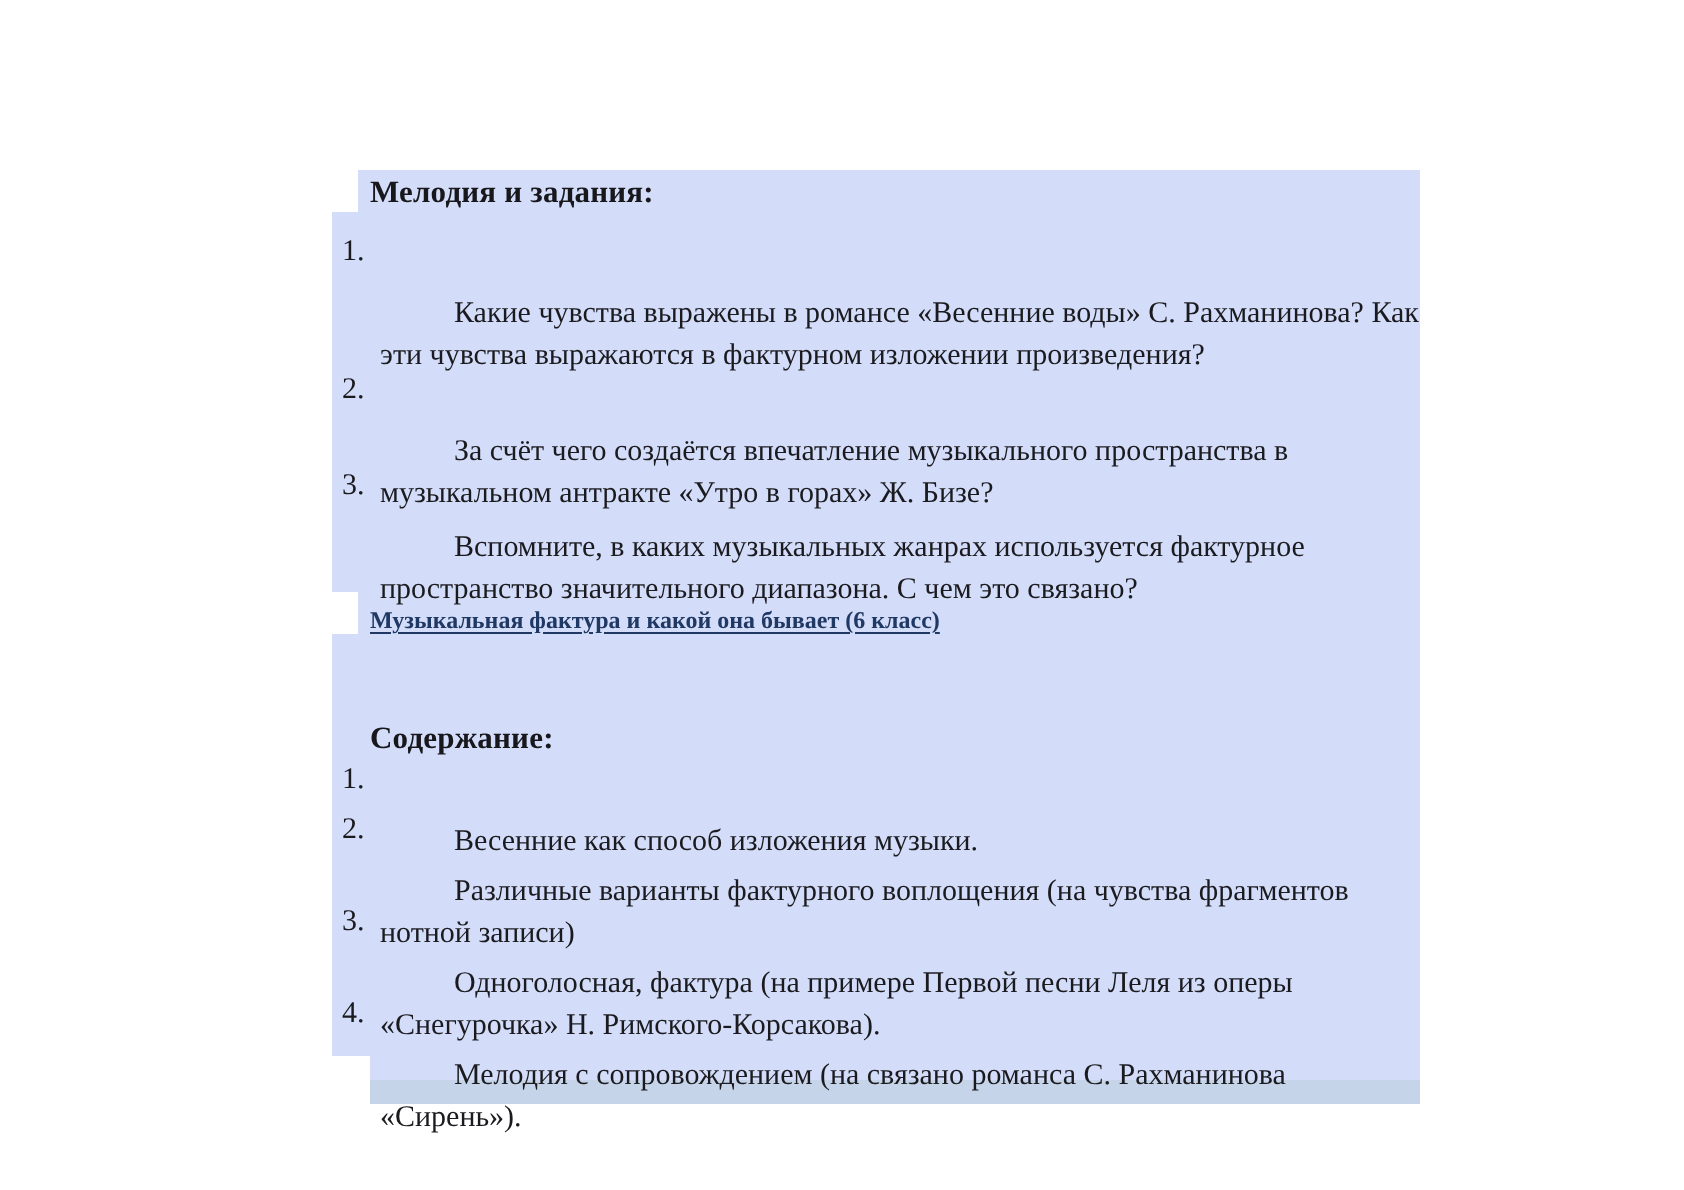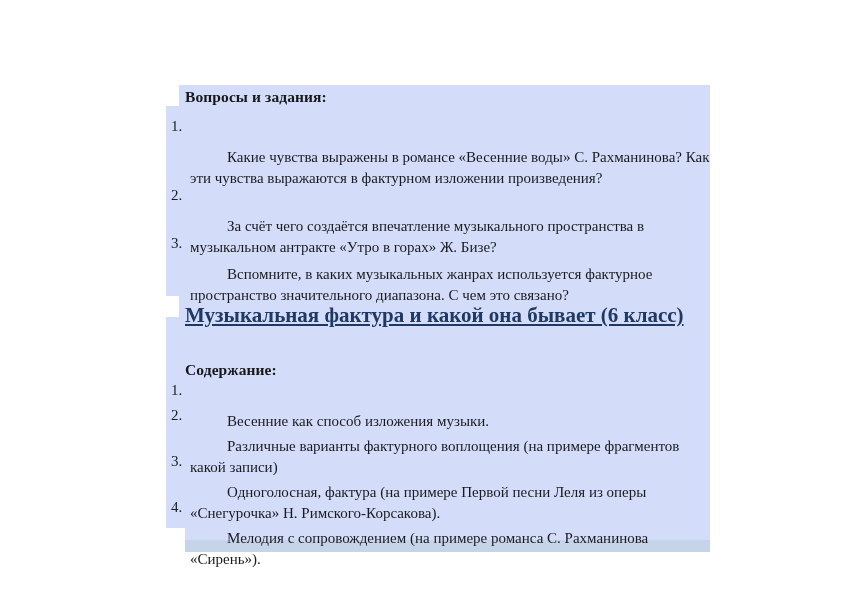--- a/index.html
+++ b/index.html
@@ -72,21 +72,21 @@
     position: absolute;
     font-size: 15.5px;
     font-weight: bold;
     color: #18181c;
     letter-spacing: 0.1px;
     white-space: nowrap;
   }
 
   .section-title {
     position: absolute;
-    font-size: 21px;
+    font-size: 12px;
     font-weight: bold;
     color: #1f3864;
     text-decoration: underline;
     text-underline-offset: 2px;
     white-space: nowrap;
   }
 
   .numbered-item {
     position: absolute;
     font-size: 15px;
@@ -114,21 +114,21 @@
 
   <div id="content-block"></div>
   <div id="bottom-strip"></div>
 
   <div class="notch" id="notch-top"></div>
   <div class="notch" id="notch-mid"></div>
   <div class="notch" id="notch-bottom-left"></div>
 
   <div id="text-layer">
 
-    <div class="block-heading" style="left:19px; top:3px;">Вопросы и задания:</div>
+    <div class="block-heading" style="left:19px; top:3px;">Мелодия и задания:</div>
 
     <div class="numbered-item" style="left:5px; top:31px; width:542px;">
       <span class="num">1.</span>
       <span class="txt">Какие чувства выражены в романсе «Весенние воды» С. Рахманинова? Как эти чувства выражаются в фактурном изложении произведения?</span>
     </div>
 
     <div class="numbered-item" style="left:5px; top:100px; width:548px;">
       <span class="num">2.</span>
       <span class="txt">За счёт чего создаётся впечатление музыкального пространства в музыкальном антракте «Утро в горах» Ж. Бизе?</span>
     </div>
@@ -142,27 +142,27 @@
 
     <div class="block-heading" style="left:19px; top:264px;margin-top:12px;">Содержание:</div>
 
     <div class="numbered-item" style="left:5px; top:295px; width:520px;">
       <span class="num">1.</span>
       <span class="txt">Весенние как способ изложения музыки.</span>
     </div>
 
     <div class="numbered-item" style="left:5px; top:320px; width:522px;">
       <span class="num">2.</span>
-      <span class="txt">Различные варианты фактурного воплощения (на примере фрагментов какой записи)</span>
+      <span class="txt">Различные варианты фактурного воплощения (на чувства фрагментов нотной записи)</span>
     </div>
 
     <div class="numbered-item" style="left:5px; top:366px; width:510px;">
       <span class="num">3.</span>
       <span class="txt">Одноголосная, фактура (на примере Первой песни Леля из оперы «Снегурочка» Н. Римского-Корсакова).</span>
     </div>
 
     <div class="numbered-item" style="left:5px; top:412px; width:500px;">
       <span class="num">4.</span>
-      <span class="txt">Мелодия с сопровождением (на примере романса С. Рахманинова «Сирень»).</span>
+      <span class="txt">Мелодия с сопровождением (на связано романса С. Рахманинова «Сирень»).</span>
     </div>
 
   </div>
 </div>
 
 </body></html>

